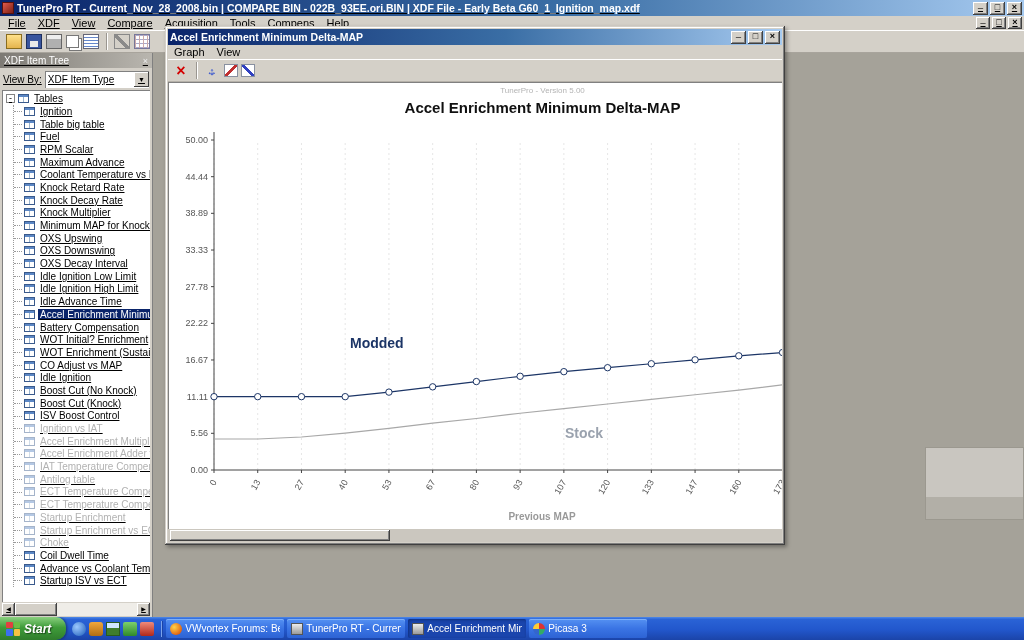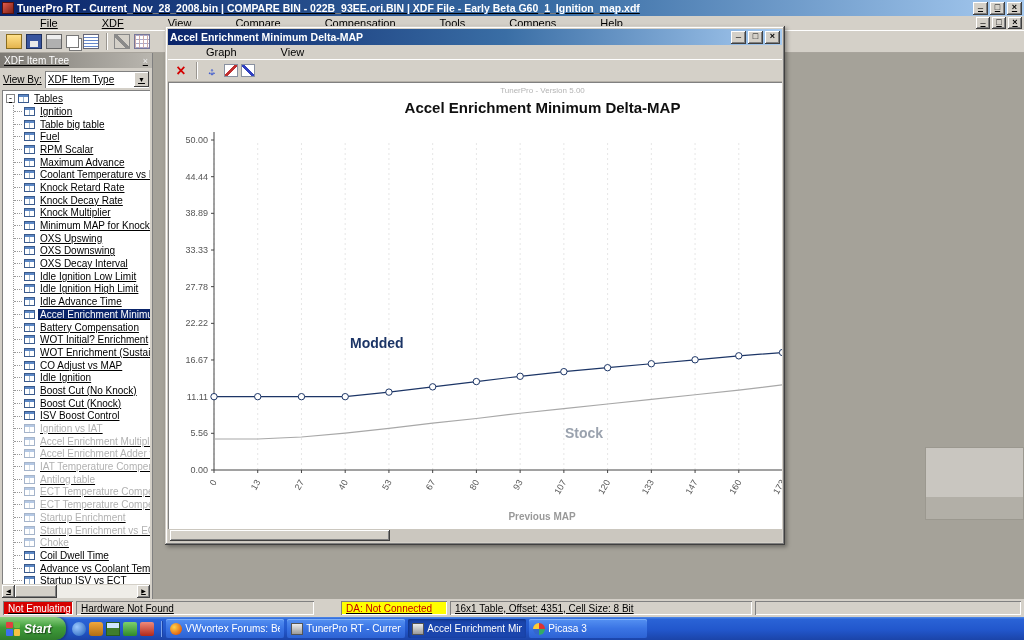--- a/index.html
+++ b/index.html
@@ -11,21 +11,21 @@
   .titlebar{height:16px;background:linear-gradient(90deg,#0a246a,#3a6ea5 55%,#a6caf0);display:flex;align-items:center;padding:0 2px;gap:3px;flex:none;}
   .titlebar .t-text{color:#fff;font-weight:bold;font-size:10.5px;white-space:nowrap;overflow:hidden;flex:1;}
   .app-ic{width:12px;height:12px;background:linear-gradient(135deg,#e05a4a,#7c1f16);border:1px solid #58110c;flex:none;}
   .winbtns{display:flex;gap:2px;flex:none;}
   .winbtn{width:15px;height:13px;background:#d4d0c8;box-shadow:inset -1px -1px #404040,inset 1px 1px #fff,inset -2px -2px #808080;font-size:9px;line-height:11px;text-align:center;color:#000;}
   .glyph-min::before{content:"_";position:relative;top:-3px;}
   .glyph-max::before{content:"□";}
   .glyph-close::before{content:"×";font-weight:bold;}
   .menubar{height:15px;background:#d4d0c8;display:flex;align-items:center;padding:0 2px;flex:none;border-bottom:1px solid #fff;}
   .menu-items{display:flex;flex:1;}
-  .menu-item{padding:16px 6px;font-size:11px;color:#000;margin-left:32px;}
+  .menu-item{padding:16px 6px;font-size:11px;color:#000;}
   .mdi-controls{display:flex;gap:2px;}
   .mdi-controls .winbtn{width:14px;height:12px;}
   .toolbar{height:22px;background:#d4d0c8;display:flex;align-items:center;gap:4px;padding:0 6px;flex:none;border-bottom:1px solid #a8a49c;}
   .tb-icon{width:16px;height:15px;flex:none;}
   .ic-separator{width:1px !important;height:17px;background:#9a9690;box-shadow:1px 0 #fff;margin:0 3px;}
   .ic-open-file{background:linear-gradient(#ffe18a,#e4b44e);border:1px solid #8a6d1f;}
   .ic-save{background:#39559e;border:1px solid #1d2f5e;position:relative;}
   .ic-save::after{content:"";position:absolute;left:3px;right:3px;bottom:1px;height:6px;background:#e8e8e8;}
   .ic-print{background:linear-gradient(#eee 0 4px,#b0b0b0 4px);border:1px solid #666;}
   .ic-copy{background:#fff;border:1px solid #777;box-shadow:3px 3px 0 -1px #fff,3px 3px 0 0 #777;width:13px;height:13px;}
@@ -136,21 +136,21 @@
       </span>
     </div>
 
     <div class="menubar">
       <div class="menu-items">
 
       <span class="menu-item">File</span>
           <span class="menu-item">XDF</span>
           <span class="menu-item">View</span>
           <span class="menu-item">Compare</span>
-          <span class="menu-item">Compensation</span>
+          <span class="menu-item">Acquisition</span>
           <span class="menu-item">Tools</span>
           <span class="menu-item">Compens</span>
           <span class="menu-item">Help</span>
         </div>
       <span class="mdi-controls">
         <span class="winbtn glyph-min"></span>
         <span class="winbtn glyph-max"></span>
         <span class="winbtn glyph-close"></span>
       </span>
     </div>
@@ -513,27 +513,20 @@
             <text x="182" y="266" font-size="14" font-weight="bold" fill="#1c3566">Modded</text>
             <text x="397" y="356" font-size="14" font-weight="bold" fill="#9aa2ae">Stock</text>
             <text x="374" y="438" text-anchor="middle" font-size="10" font-weight="bold" fill="#999">Previous MAP</text>
           </svg>
       </div>
       <div class="g-bottom">
         <span class="hthumb"></span>
       </div>
     </div>
 
-    <div class="statusbar">
-      <span class="sb-panel sb-emulation">Not Emulating</span>
-      <span class="sb-panel sb-hardware">Hardware Not Found</span>
-      <span class="sb-panel sb-da">DA: Not Connected</span>
-      <span class="sb-panel sb-table">16x1 Table, Offset: 4351,  Cell Size: 8 Bit</span>
-      <span class="sb-fill"></span>
-    </div>
   </div>
 
   <div class="taskbar">
     <div class="start-btn">
       <span class="start-flag">
           <i class="sf-r"></i>
           <i class="sf-g"></i>
           <i class="sf-b"></i>
           <i class="sf-y"></i>
         </span>

